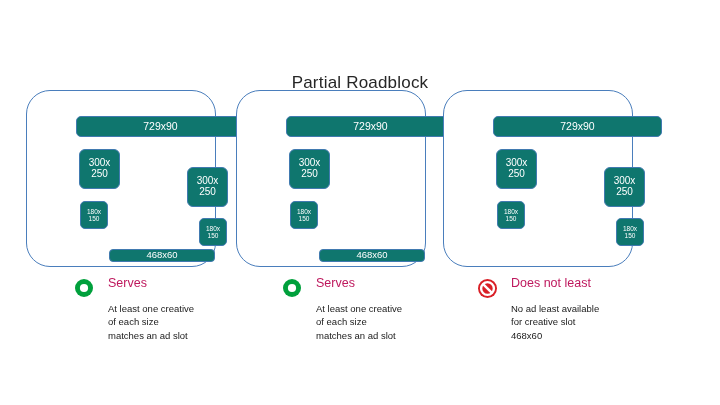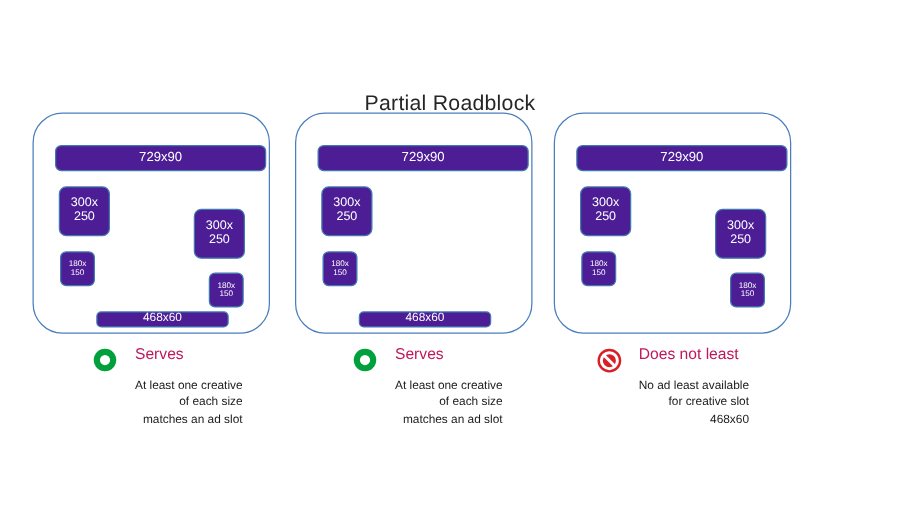--- a/index.html
+++ b/index.html
@@ -40,32 +40,33 @@
     box-sizing: border-box;
     background: #ffffff;
   }
   #panel-0 { left: 26px; }
   #panel-1 { left: 236px; }
   #panel-2 { left: 443px; }
 
   
   .adbox {
     position: absolute;
-    background: #4c1d95;
+    background: #0f766e;
     border: 1px solid #417ab0;
     border-radius: 6px;
     box-sizing: border-box;
     color: #ffffff;
     display: flex;
     flex-direction: column;
     align-items: center;
     justify-content: center;
     line-height: 1.08;
     text-align: center;
     white-space: nowrap;
+    margin-left: 32px;
   }
   .adbox.banner-top {
     left: 17px;
     top: 25px;
     width: 169px;
     height: 21px;
     border-radius: 5px;
     font-size: 10.5px;
   }
   .adbox.banner-bottom {
@@ -133,21 +134,21 @@
     color: #be185d;
   }
   .status-desc {
     position: absolute;
     left: 34px;
     top: 26px;
     font-size: 9.5px;
     color: #1a1a1a;
     line-height: 1.42;
   }
-  .status-desc div { white-space: nowrap; text-align: right; }
+  .status-desc div { white-space: nowrap; }
 </style>
 </head>
 <body>
 
 <div id="canvas">
 
   <div id="slide-title">Partial Roadblock</div>
 
   <div class="panel" id="panel-0">
     <div class="adbox banner-top">729x90</div>

